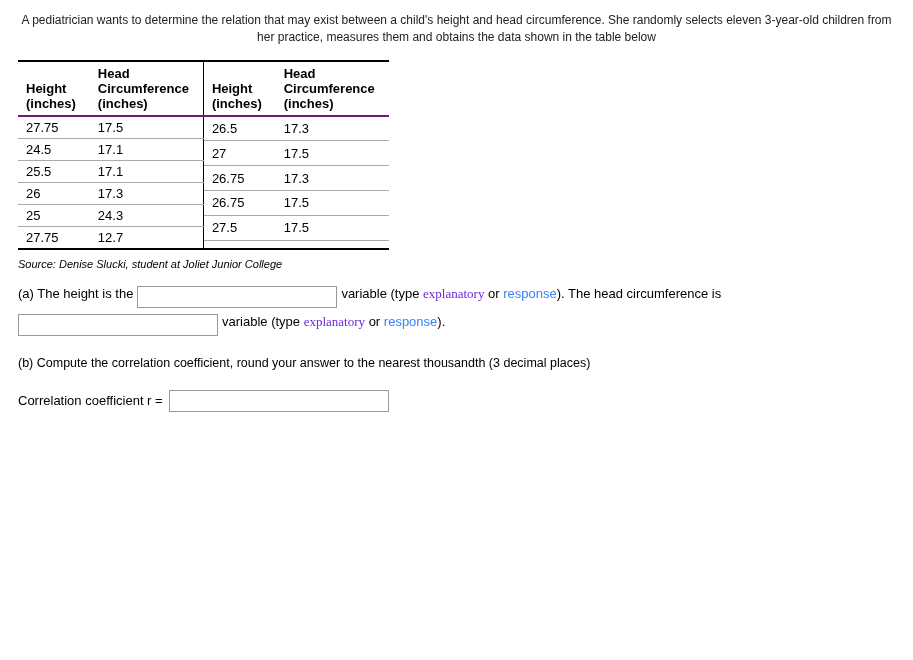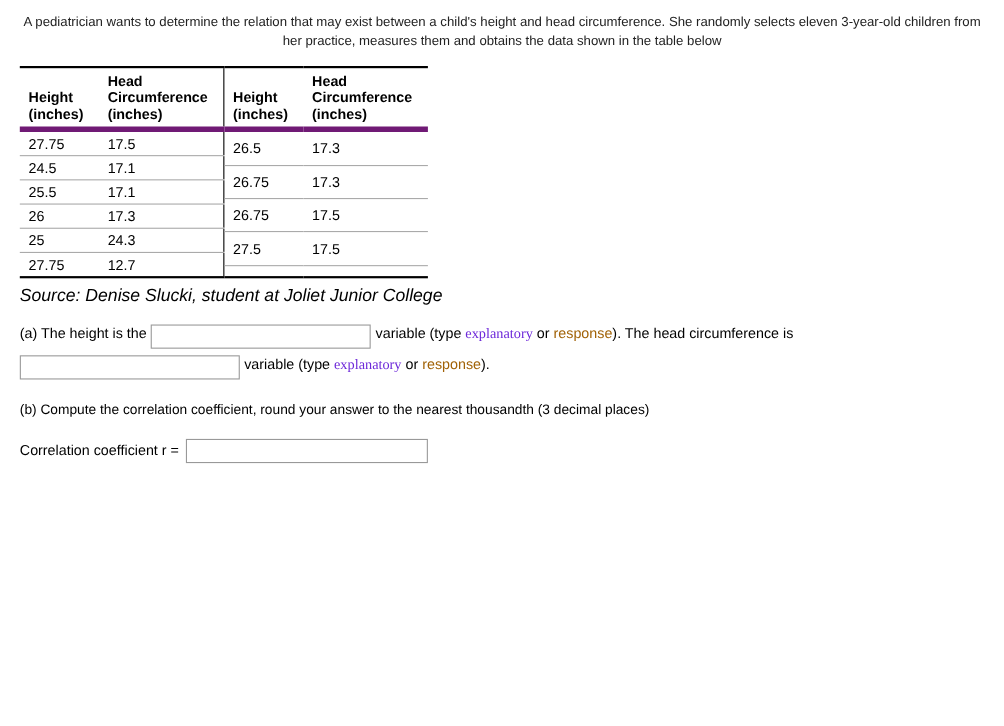--- a/index.html
+++ b/index.html
@@ -29,37 +29,37 @@
       font-size: 13px;
     }
     table.left-table {
       border-right: 1px solid #000;
     }
     th {
       font-weight: bold;
       text-align: left;
       padding: 4px 14px 4px 8px;
       border-top: 2px solid #000;
-      border-bottom: 5px solid #701a75;
+      border-bottom: 2px solid #701a75;
       vertical-align: bottom;
       font-size: 13px;
     }
     td {
       padding: 3px 14px 3px 8px;
       border-bottom: 1px solid #aaa;
       font-size: 13px;
     }
     .last-row td {
       border-bottom: 2px solid #000;
     }
     .right-table th {
       border-top: 2px solid #000;
     }
     .source-text {
-      font-size: 16px;
+      font-size: 11px;
       font-style: italic;
       margin-bottom: 16px;
     }
     .question-section {
       margin-bottom: 16px;
     }
     .question-line {
       display: flex;
       align-items: flex-start;
       flex-wrap: wrap;
@@ -68,21 +68,21 @@
       font-size: 13px;
     }
     .question-line input[type="text"] {
       border: 1px solid #999;
       padding: 2px 4px;
       font-size: 13px;
       height: 22px;
       min-width: 180px;
     }
     .explanatory { color: #6d28d9; font-family: Liberation Serif, serif; }
-    .response { color: #a16207; }
+    .response { color: #3b82f6; }
     .part-label {
       font-size: 12.5px;
       margin-bottom: 20px;
     }
     .corr-line {
       display: flex;
       align-items: center;
       gap: 6px;
       font-size: 13px;
     }
@@ -145,20 +145,24 @@
         <th>Height<br>(inches)</th>
         <th>Head<br>Circumference<br>(inches)</th>
       </tr>
     </thead>
     <tbody id="right-tbody">
     <tr>
           <td>26.5</td>
           <td>17.3</td>
         </tr>
         <tr>
+          <td>27</td>
+          <td>17.5</td>
+        </tr>
+        <tr>
           <td>26.75</td>
           <td>17.3</td>
         </tr>
         <tr>
           <td>26.75</td>
           <td>17.5</td>
         </tr>
         <tr>
           <td>27.5</td>
           <td>17.5</td>

